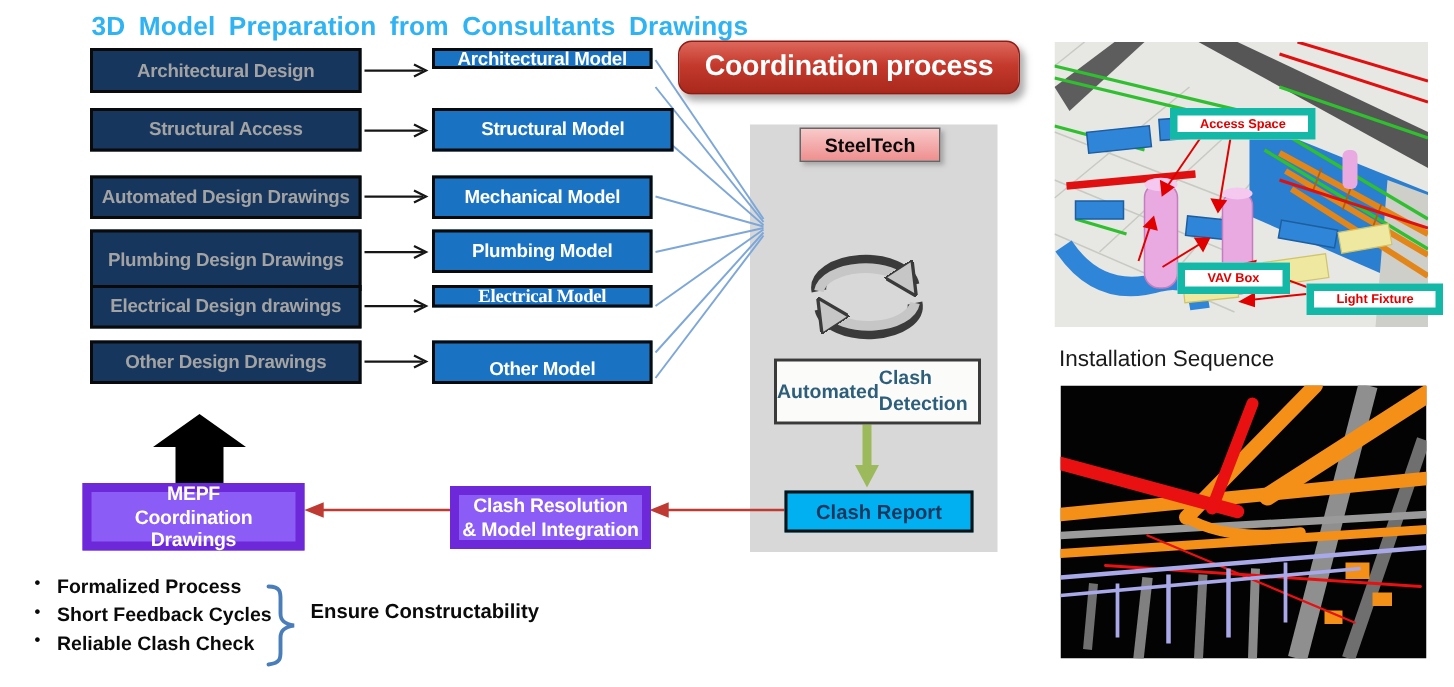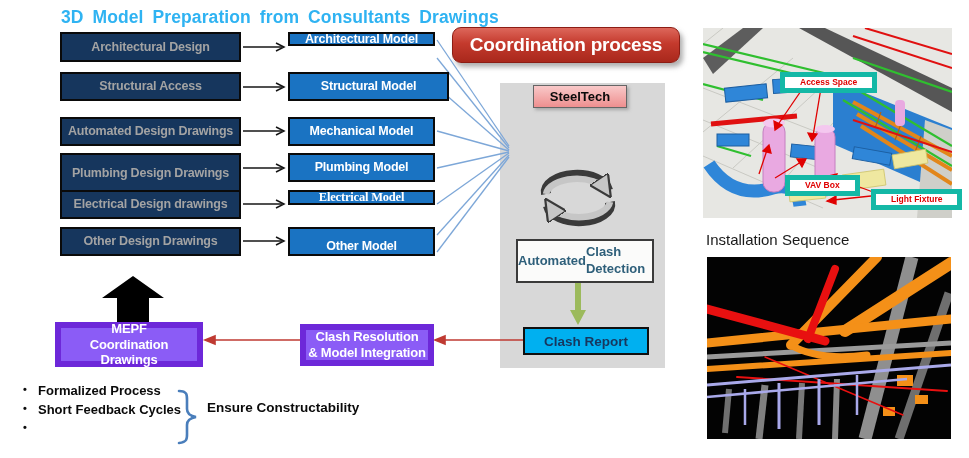--- a/index.html
+++ b/index.html
@@ -167,20 +167,21 @@
     <div class="bullet-row">
         <span class="bullet-dot">•</span>
         <span>Formalized Process</span>
       </div>
     <div class="bullet-row">
         <span class="bullet-dot">•</span>
         <span>Short Feedback Cycles</span>
       </div>
     <div class="bullet-row">
         <span class="bullet-dot">•</span>
+        <span>Reliable Clash Check</span>
       </div>
   </div>
   <div class="conclusion">Ensure Constructability</div>
 
   <div class="imgframe" style="left:703px;top:28px;width:249px;height:190px;">
     <svg width="249" height="190" viewBox="0 0 249 190">
       <rect width="249" height="190" fill="#e7e7e3"></rect>
       <g stroke="#c9c9c3" stroke-width="1">
         <line x1="0" y1="60" x2="150" y2="118"></line>
           <line x1="0" y1="92" x2="140" y2="150"></line>

